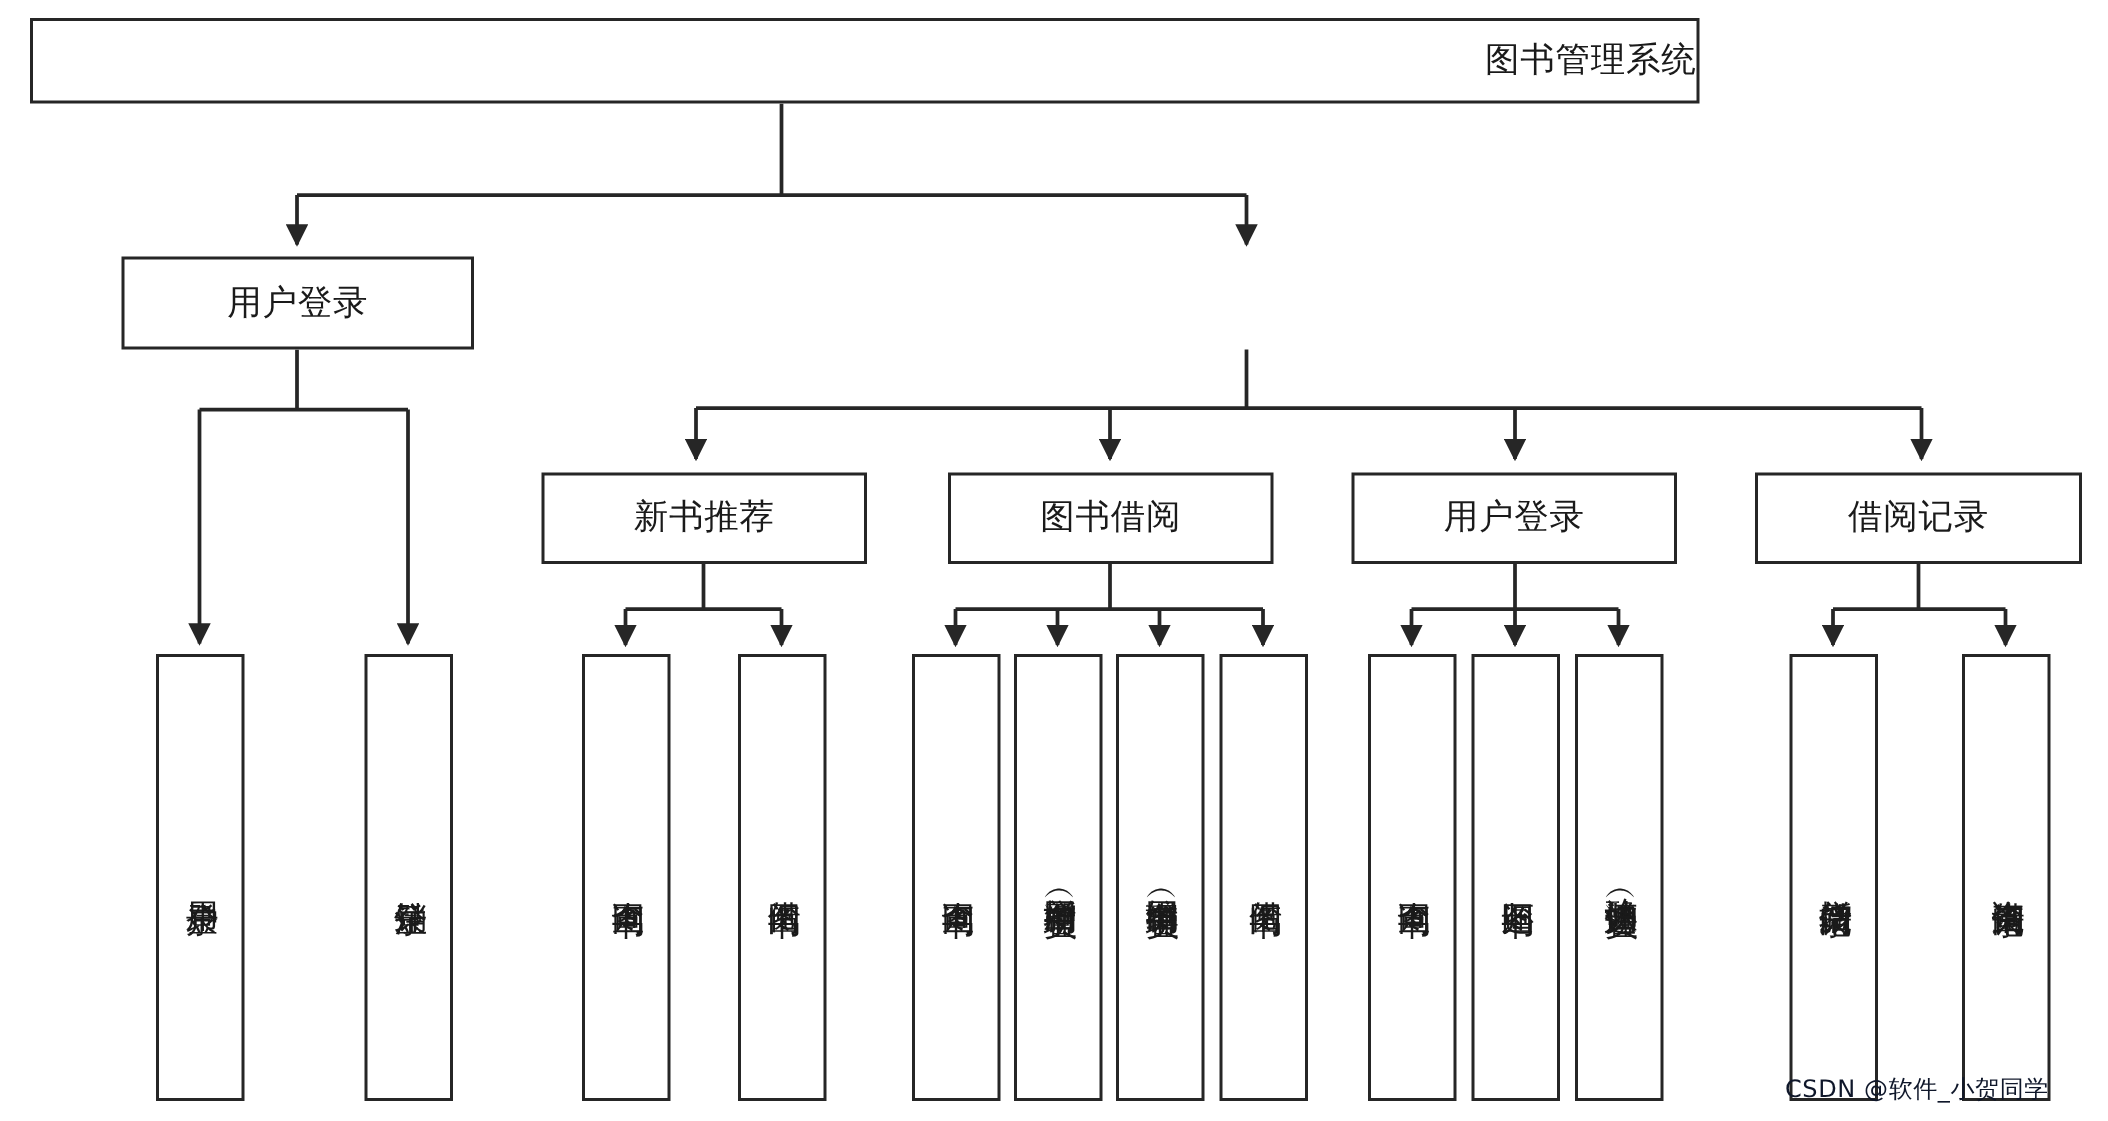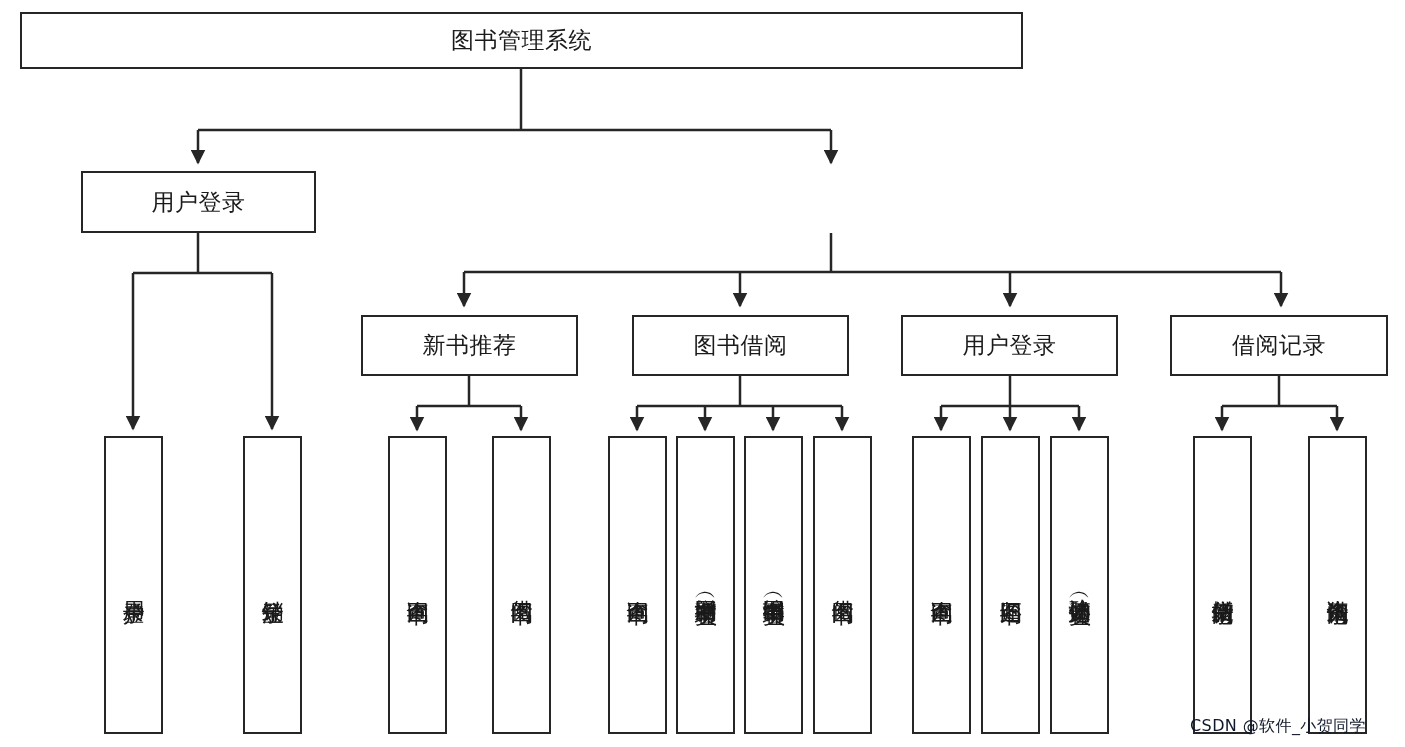--- a/index.html
+++ b/index.html
@@ -110,21 +110,21 @@
       <path d="M 1010 406 L 1010 430" marker-end="url(#arrow)"></path>
       <path d="M 1079 406 L 1079 430" marker-end="url(#arrow)"></path>
 
       <path d="M 1279 376 L 1279 406"></path>
       <path d="M 1222 406 L 1337 406"></path>
       <path d="M 1222 406 L 1222 430" marker-end="url(#arrow)"></path>
       <path d="M 1337 406 L 1337 430" marker-end="url(#arrow)"></path>
     </g>
   </svg>
 
-  <div class="node" style="left:20px; top:12px; width:1003px; height:57px;">
+  <div class="node" style="left:20px; top:12px; width:1113px; height:57px;justify-content:flex-end;">
     <span class="node-label">图书管理系统</span>
   </div>
 
   <div class="node" style="left:81px; top:171px; width:235px; height:62px;">
     <span class="node-label">用户登录</span>
   </div>
 
   <div class="node" style="left:632px; top:315px; width:217px; height:61px;">
     <span class="node-label">图书借阅</span>
   </div>

